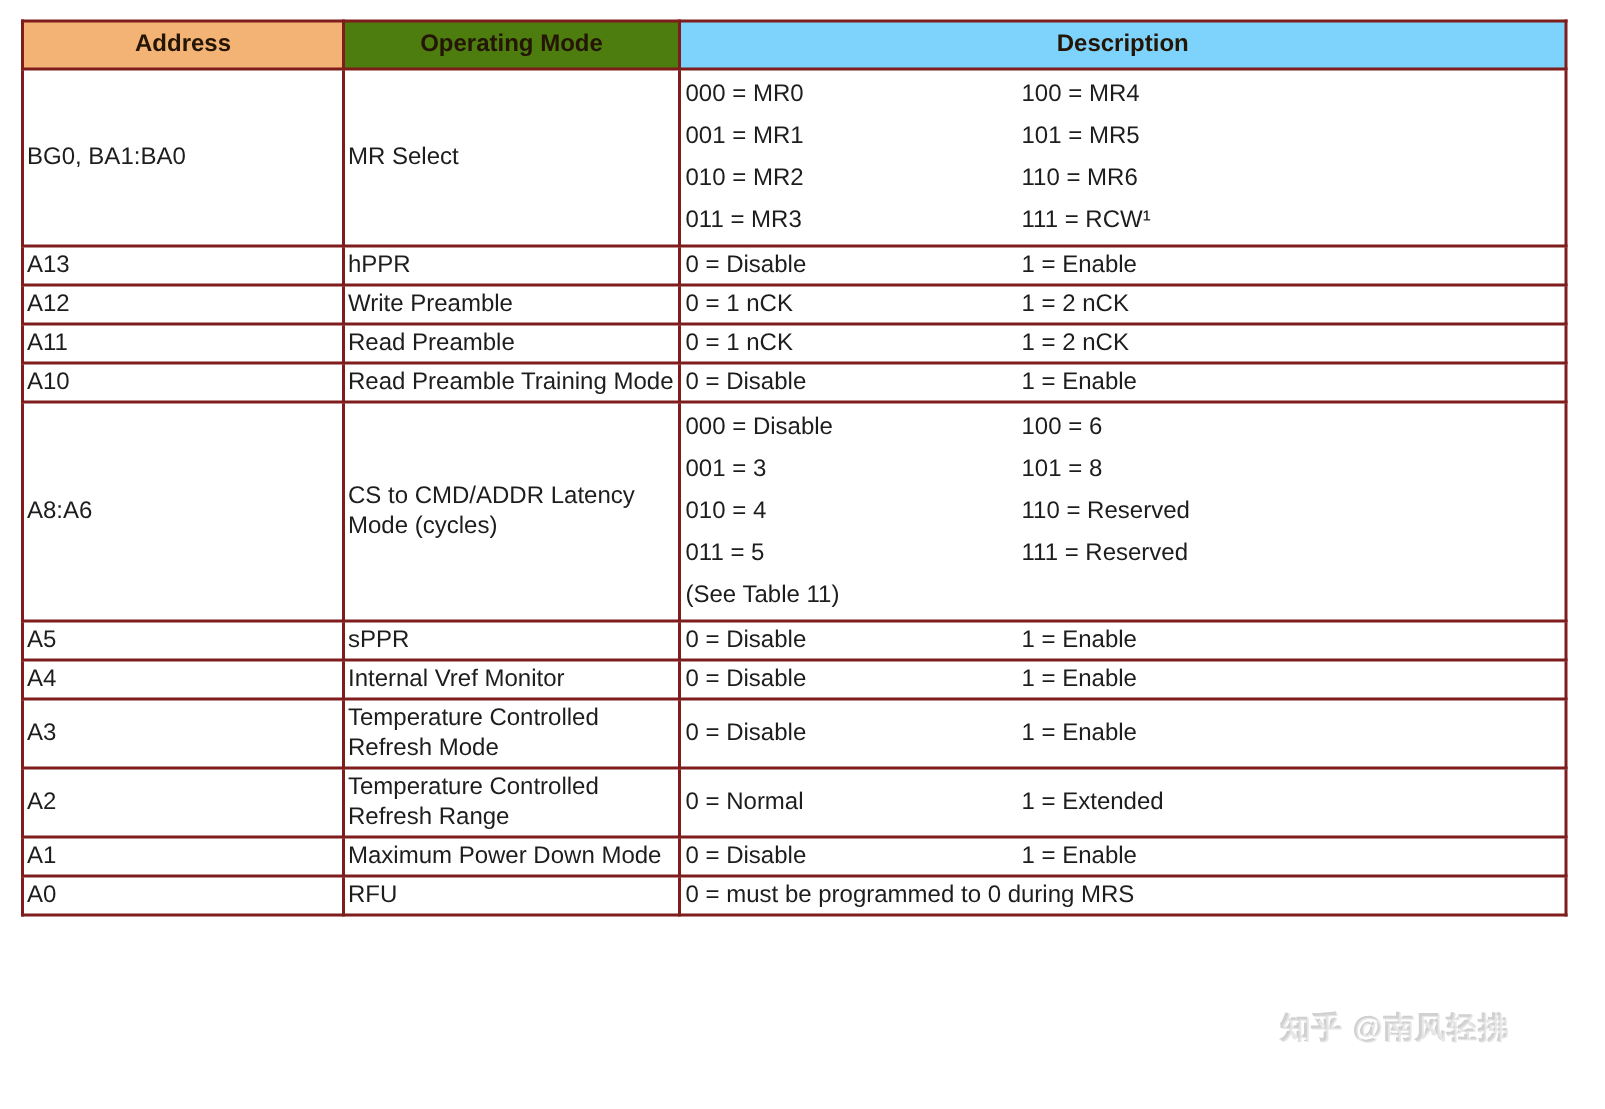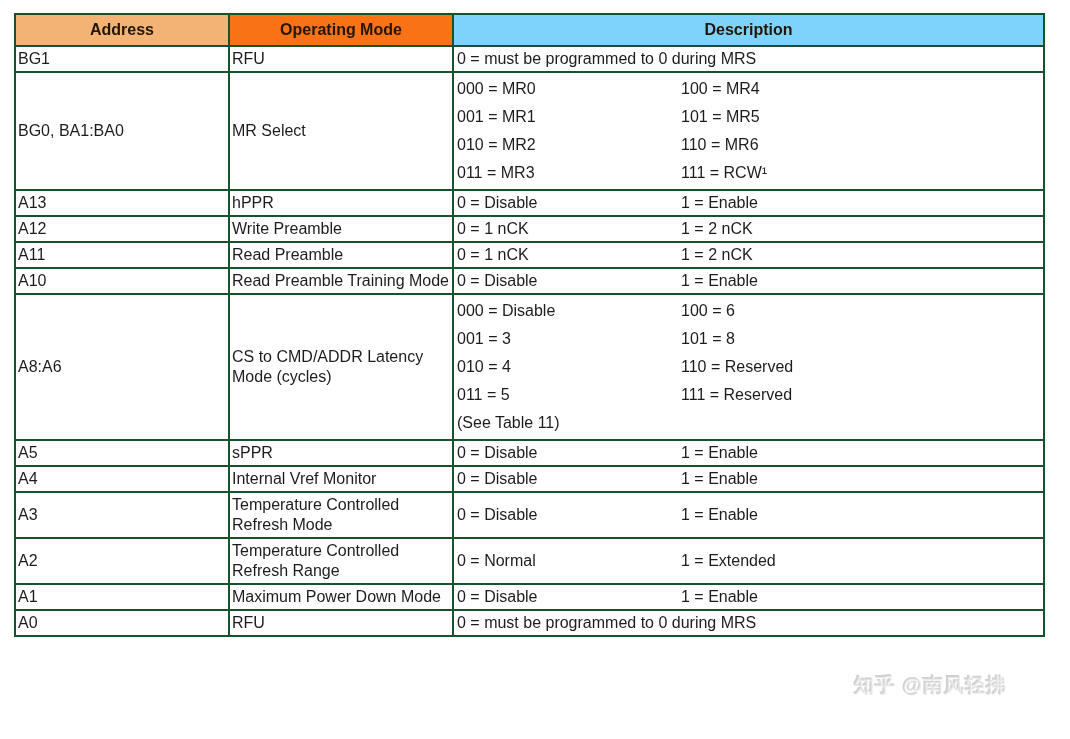--- a/index.html
+++ b/index.html
@@ -20,21 +20,21 @@
     top: 13px;
     width: 1029px;
     border-collapse: collapse;
     table-layout: fixed;
     color: #1d1d1d;
   }
   .doc-table col.c-address { width: 214px; }
   .doc-table col.c-mode    { width: 224px; }
   .doc-table col.c-desc    { width: 591px; }
   .doc-table th, .doc-table td {
-    border: 2px solid #14532d;
+    border: 2px solid #7f1d1d;
   }
   .doc-table th {
     height: 30px;
     font-size: 16px;
     font-weight: bold;
     text-align: center;
     padding: 0 2px;
   }
   .doc-table td {
     font-size: 16px;
@@ -70,32 +70,25 @@
 
 <table class="doc-table">
   <colgroup>
     <col class="c-address">
     <col class="c-mode">
     <col class="c-desc">
   </colgroup>
   <thead>
     <tr>
       <th style="background: rgb(242, 179, 117); color: rgb(36, 21, 5);">Address</th>
-      <th style="background: #f97316; color: rgb(36, 21, 5); margin-left: 20px;">Operating Mode</th>
+      <th style="background: #4d7c0f; color: rgb(36, 21, 5); margin-left: 20px;">Operating Mode</th>
       <th style="background: #7dd3fc; color: rgb(36, 21, 5);">Description</th>
     </tr>
   </thead>
   <tbody>
-      <tr>
-        <td class="col-address">BG1</td>
-        <td class="col-mode">RFU</td>
-        <td class="col-desc">
-          <div class="desc-line">0 = must be programmed to 0 during MRS</div>
-        </td>
-      </tr>
       <tr>
         <td class="col-address">BG0, BA1:BA0</td>
         <td class="col-mode">MR Select</td>
         <td class="col-desc multi">
           <div class="desc-line"><span class="dv1">000 = MR0</span><span class="dv2">100 = MR4</span></div>
           <div class="desc-line"><span class="dv1">001 = MR1</span><span class="dv2">101 = MR5</span></div>
           <div class="desc-line"><span class="dv1">010 = MR2</span><span class="dv2">110 = MR6</span></div>
           <div class="desc-line"><span class="dv1">011 = MR3</span><span class="dv2">111 = RCW¹</span></div>
         </td>
       </tr>

